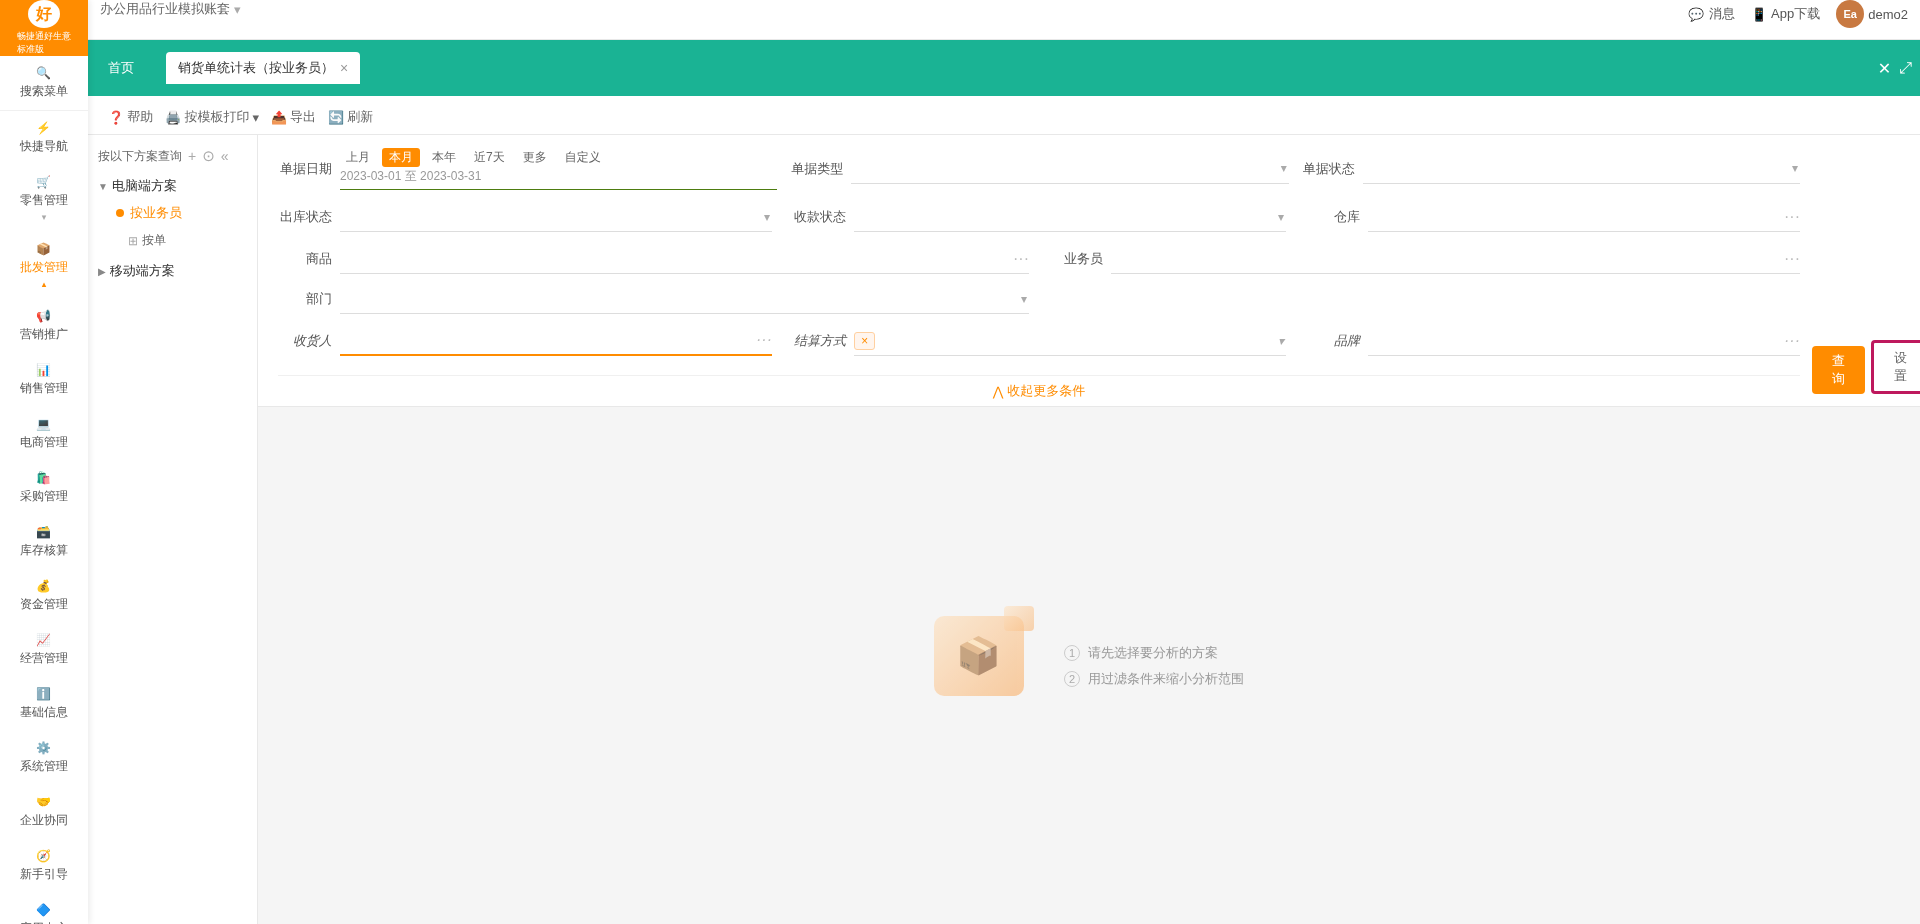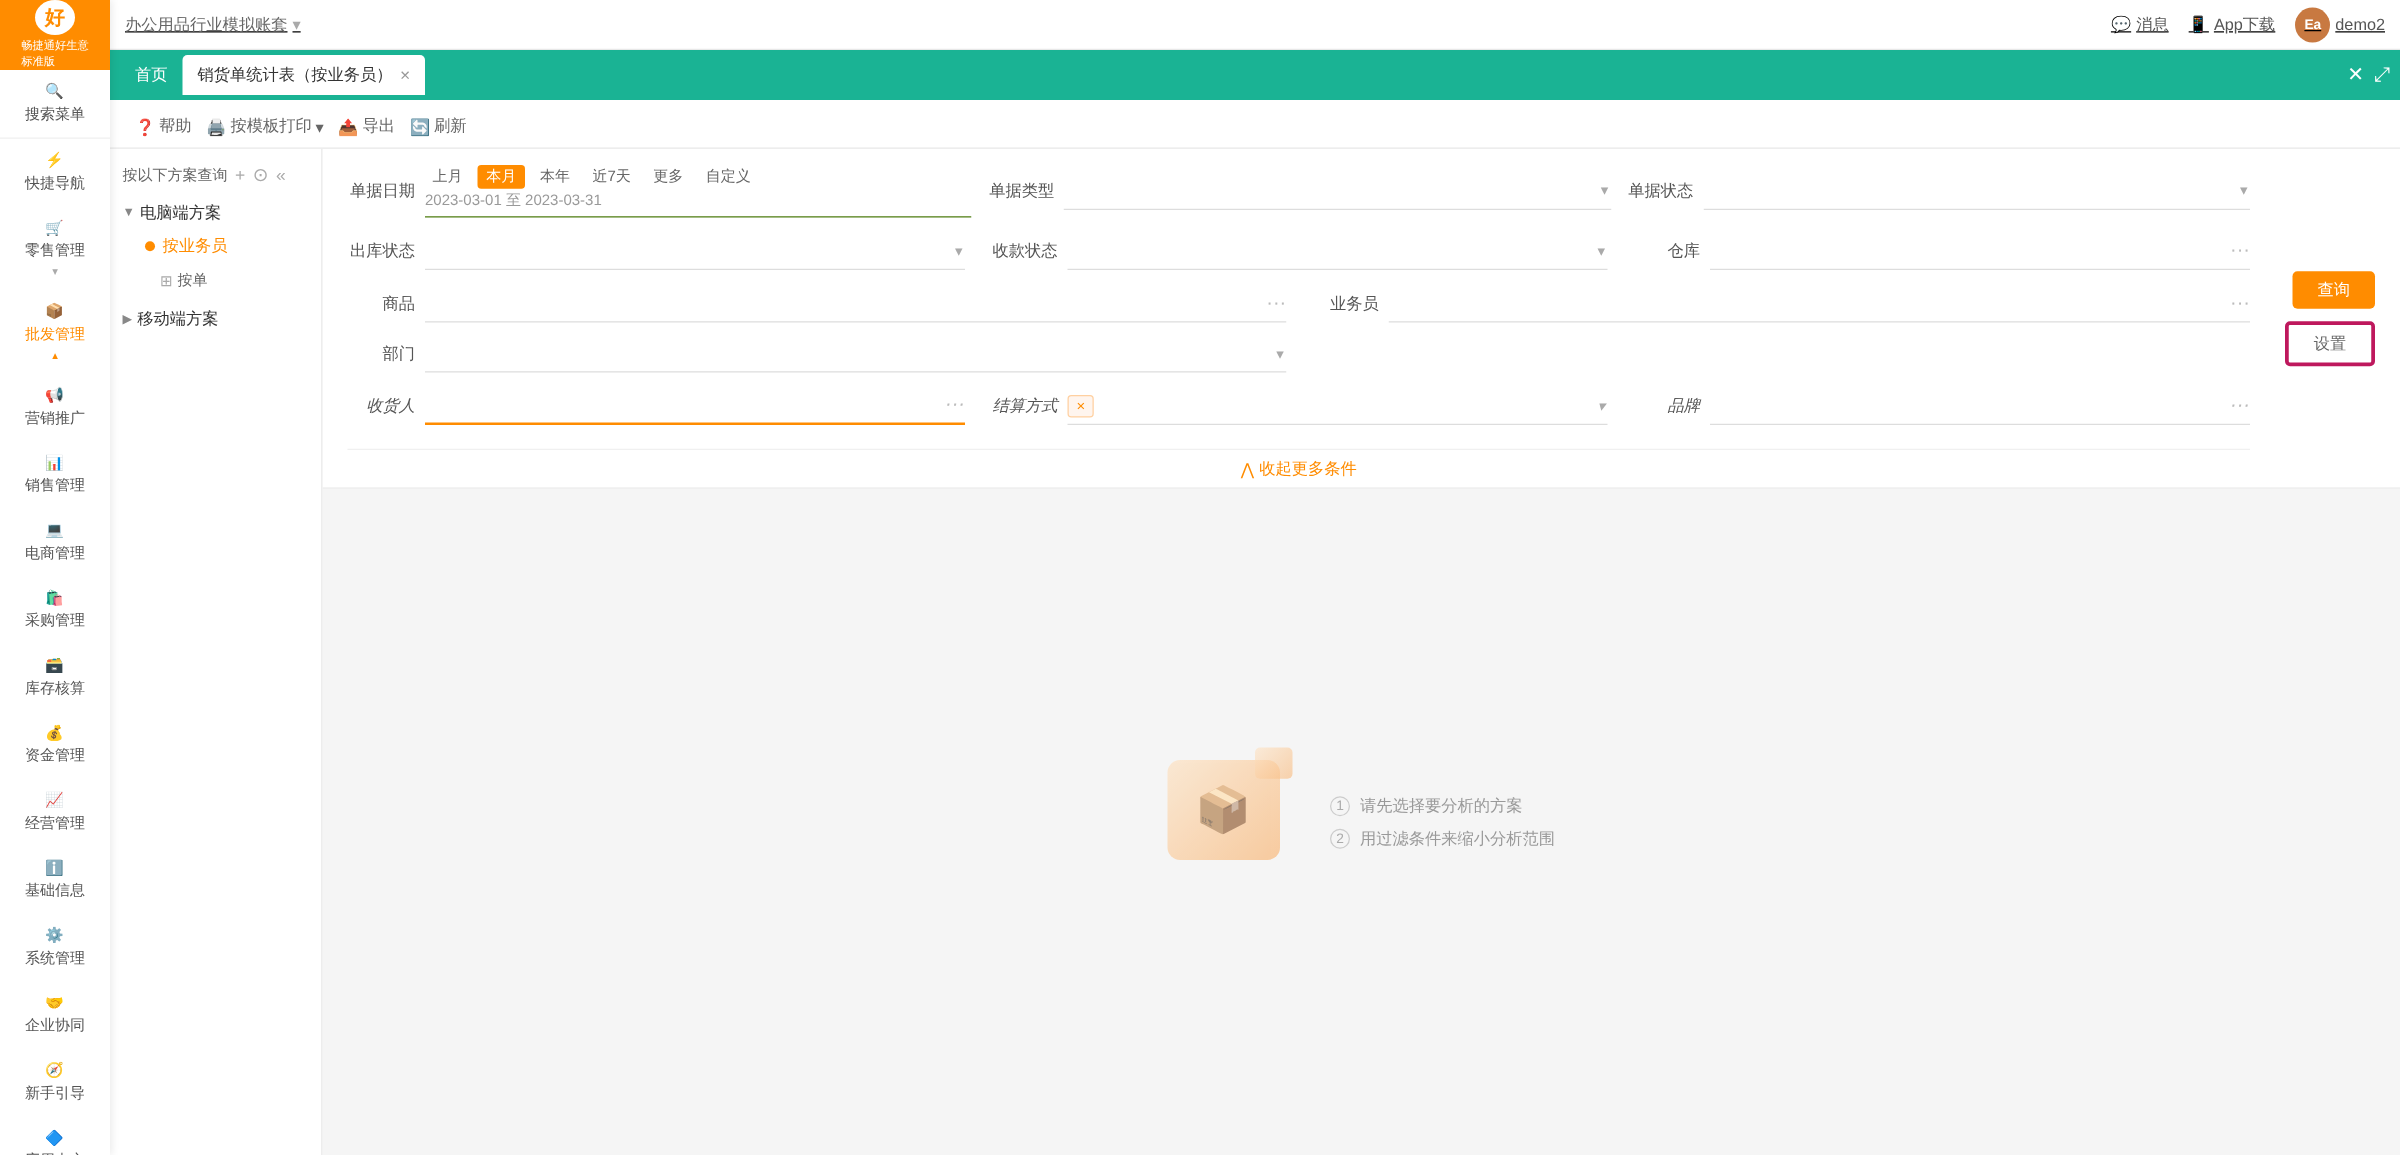--- a/index.html
+++ b/index.html
@@ -53,48 +53,47 @@
       display: flex;
       flex-direction: column;
       overflow: hidden;
     }
 
     
     .topbar {
       height: 40px;
       background: #fff;
       display: flex;
-      align-items: center;
+      align-items: flex-start;
       padding: 0 12px;
       border-bottom: 1px solid #e8e8e8;
       gap: 8px;
-      text-decoration: underline;
     }
     .topbar-breadcrumb {
       flex: 1;
       font-size: 13px;
       color: #666;
       display: flex; align-items: center; gap: 4px;
     }
     .topbar-actions {
       display: flex; align-items: center; gap: 16px; font-size: 13px; color: #555;
     }
     .topbar-action { display: flex; align-items: center; gap: 4px; cursor: pointer; }
     .user-avatar {
       width: 28px; height: 28px; border-radius: 50%; background: #d4a; display: flex; align-items: center; justify-content: center; font-size: 12px; color: #fff; overflow: hidden;
     }
 
     
     .tabbar {
-      height: 40px;
+      height: 56px;
       background: #1ab394;
       display: flex;
       align-items: center;
       padding: 0 8px;
-      gap: 0;
+      gap: 20px;
     }
     .tab {
       height: 32px;
       padding: 0 12px;
       border-radius: 4px 4px 0 0;
       display: flex; align-items: center; gap: 6px;
       cursor: pointer;
       font-size: 13px;
       color: #fff;
     }
@@ -224,25 +223,24 @@
     }
     .filter-body-row {
       display: flex;
     }
     .filter-fields {
       flex: 1;
     }
     .filter-actions-col {
       width: 100px;
       display: flex;
-      flex-direction: column;
+      flex-direction: row;
       align-items: flex-end;
       padding: 0 0 12px 12px;
       gap: 6px;
-      justify-content: center;
     }
     .data-area {
       flex: 1;
       background: #f5f5f5;
       display: flex;
       align-items: center;
       justify-content: center;
     }
   </style>
 </head>

